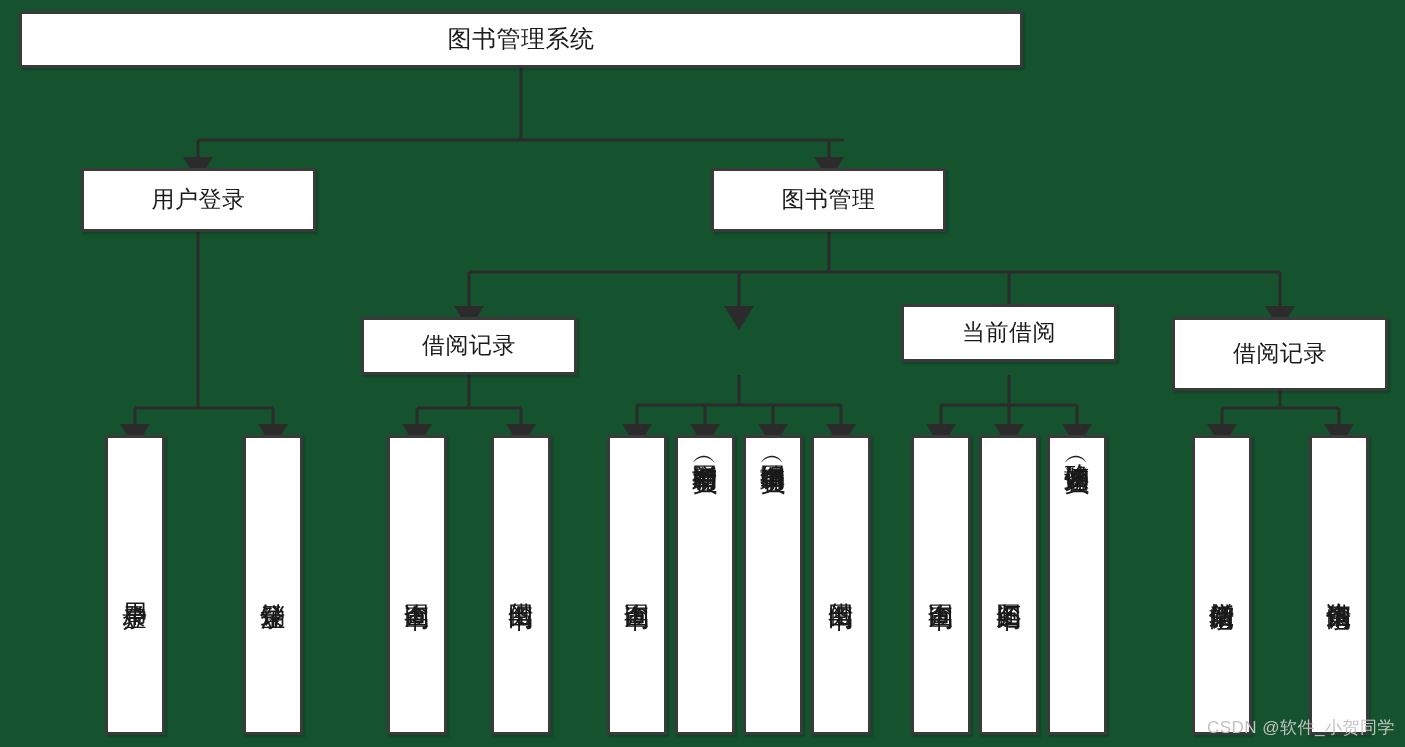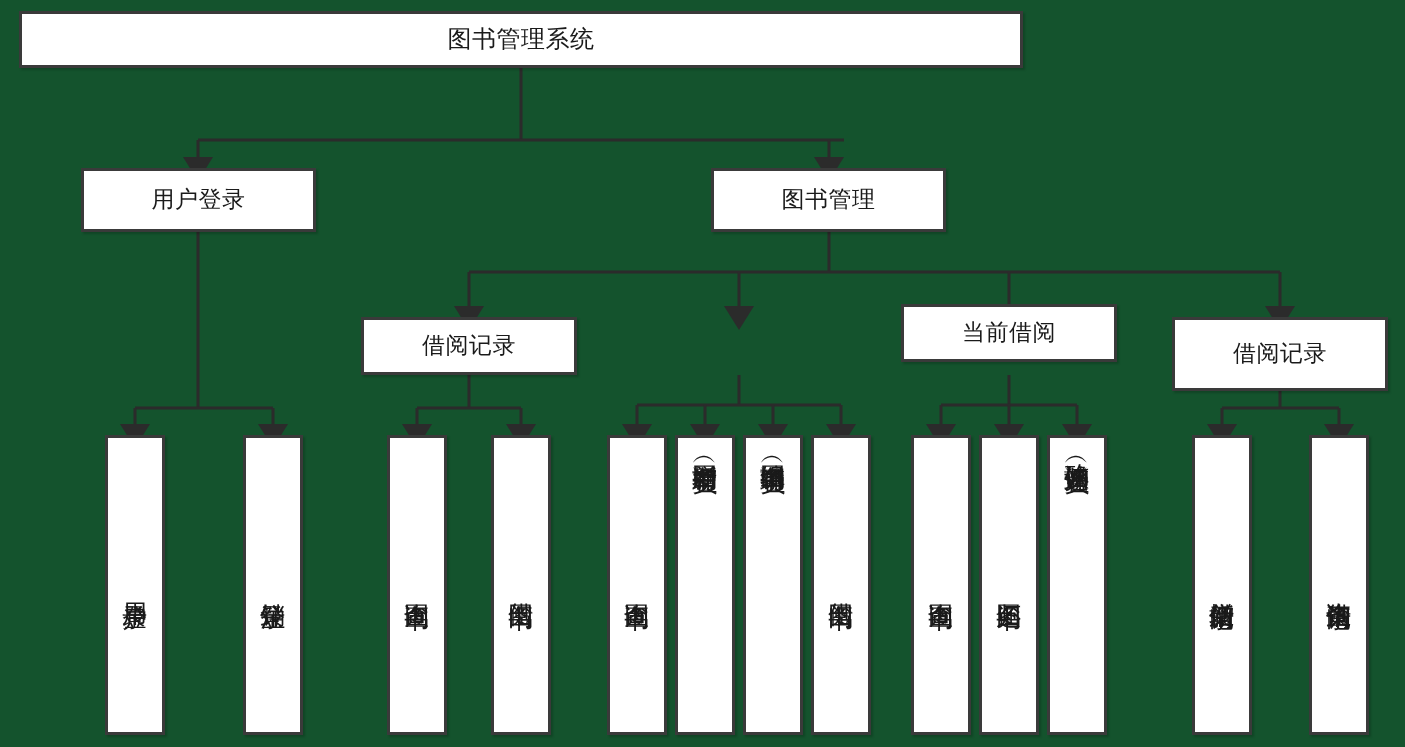--- a/index.html
+++ b/index.html
@@ -190,14 +190,15 @@
     <span class="node-label">确认归还（管理员）</span>
   </div>
 
   <div class="node vertical centered" style="left:1192px; top:435px; width:60px; height:300px;">
     <span class="node-label">新增借阅记录</span>
   </div>
   <div class="node vertical centered" style="left:1309px; top:435px; width:60px; height:300px;">
     <span class="node-label">查询借阅记录</span>
   </div>
 
+  <div id="watermark">CSDN @软件_小贺同学</div>
 
 </div>
 
 </body></html>

